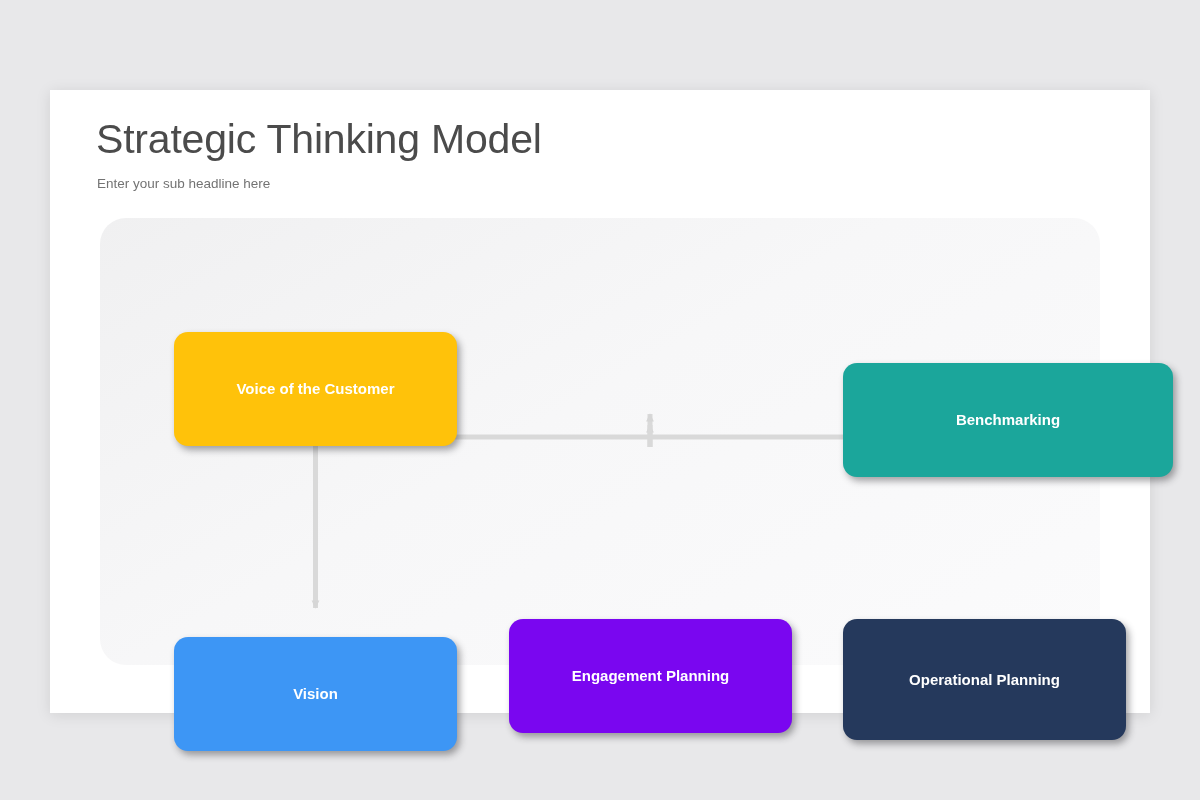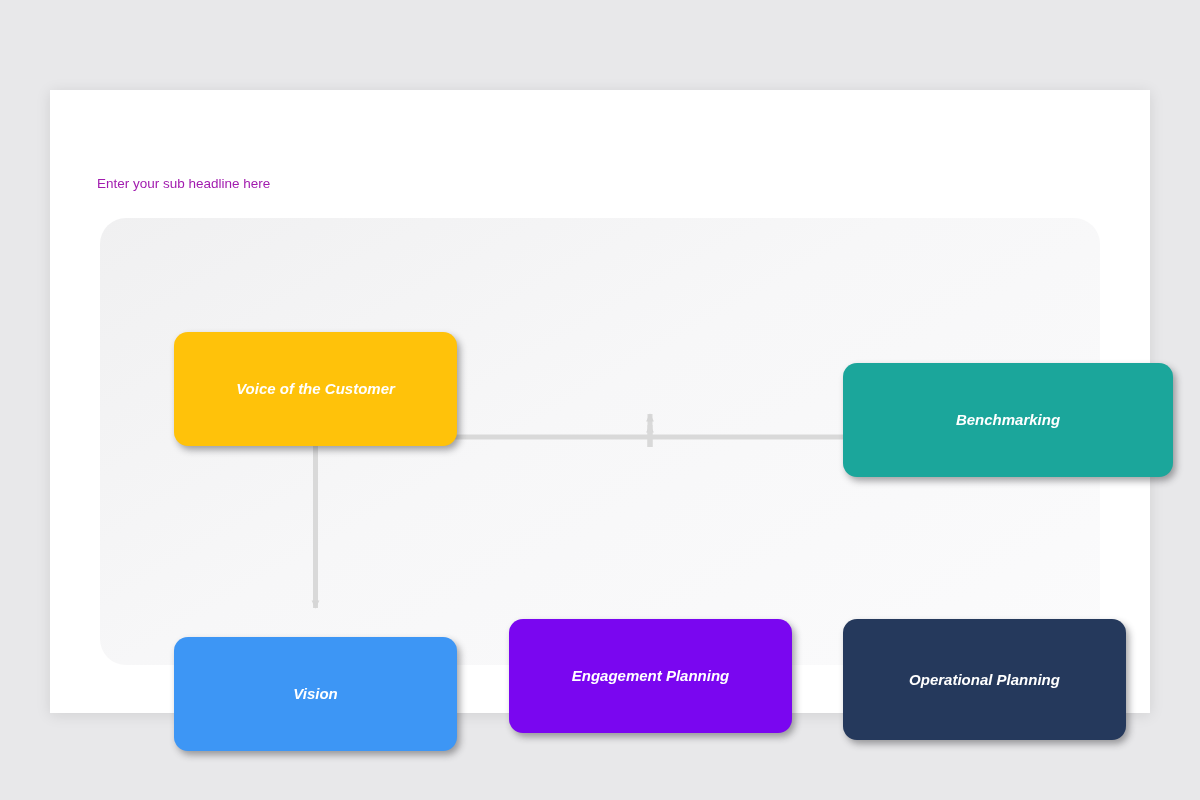--- a/index.html
+++ b/index.html
@@ -34,33 +34,32 @@
     letter-spacing: -0.2px;
     white-space: nowrap;
   }
 
   #page-subtitle {
     position: absolute;
     left: 47px;
     top: 86px;
     font-size: 13.5px;
     font-weight: 400;
-    color: #a21caf;
+    color: #737373;
     white-space: nowrap;
   }
 
   #diagram-panel {
     position: absolute;
     left: 50px;
     top: 128px;
     width: 1000px;
     height: 447px;
     background: linear-gradient(150deg, #f0f0f1 0%, #f7f7f8 45%, #fbfbfc 100%);
     border-radius: 26px;
-    font-style: italic;
   }
 
   .node {
     position: absolute;
     border-radius: 14px;
     display: flex;
     align-items: center;
     justify-content: center;
     color: #ffffff;
     font-size: 15px;
@@ -89,20 +88,21 @@
     width: 1000px;
     height: 447px;
     pointer-events: none;
   }
 </style>
 </head>
 <body>
 
 <div id="slide">
 
+  <div id="page-title">Strategic Thinking Model</div>
   <div id="page-subtitle">Enter your sub headline here</div>
 
   <div id="diagram-panel">
 
     <svg id="connectors" viewBox="0 0 1000 447" width="1000" height="447" xmlns="http://www.w3.org/2000/svg">
       <defs>
         <marker id="arrowhead" markerWidth="9" markerHeight="9" refX="7.6" refY="4.5" orient="auto" markerUnits="userSpaceOnUse">
           <path d="M0,0.6 L8.4,4.5 L0,8.4 z" fill="#d6d6d6"></path>
         </marker>
       </defs>

